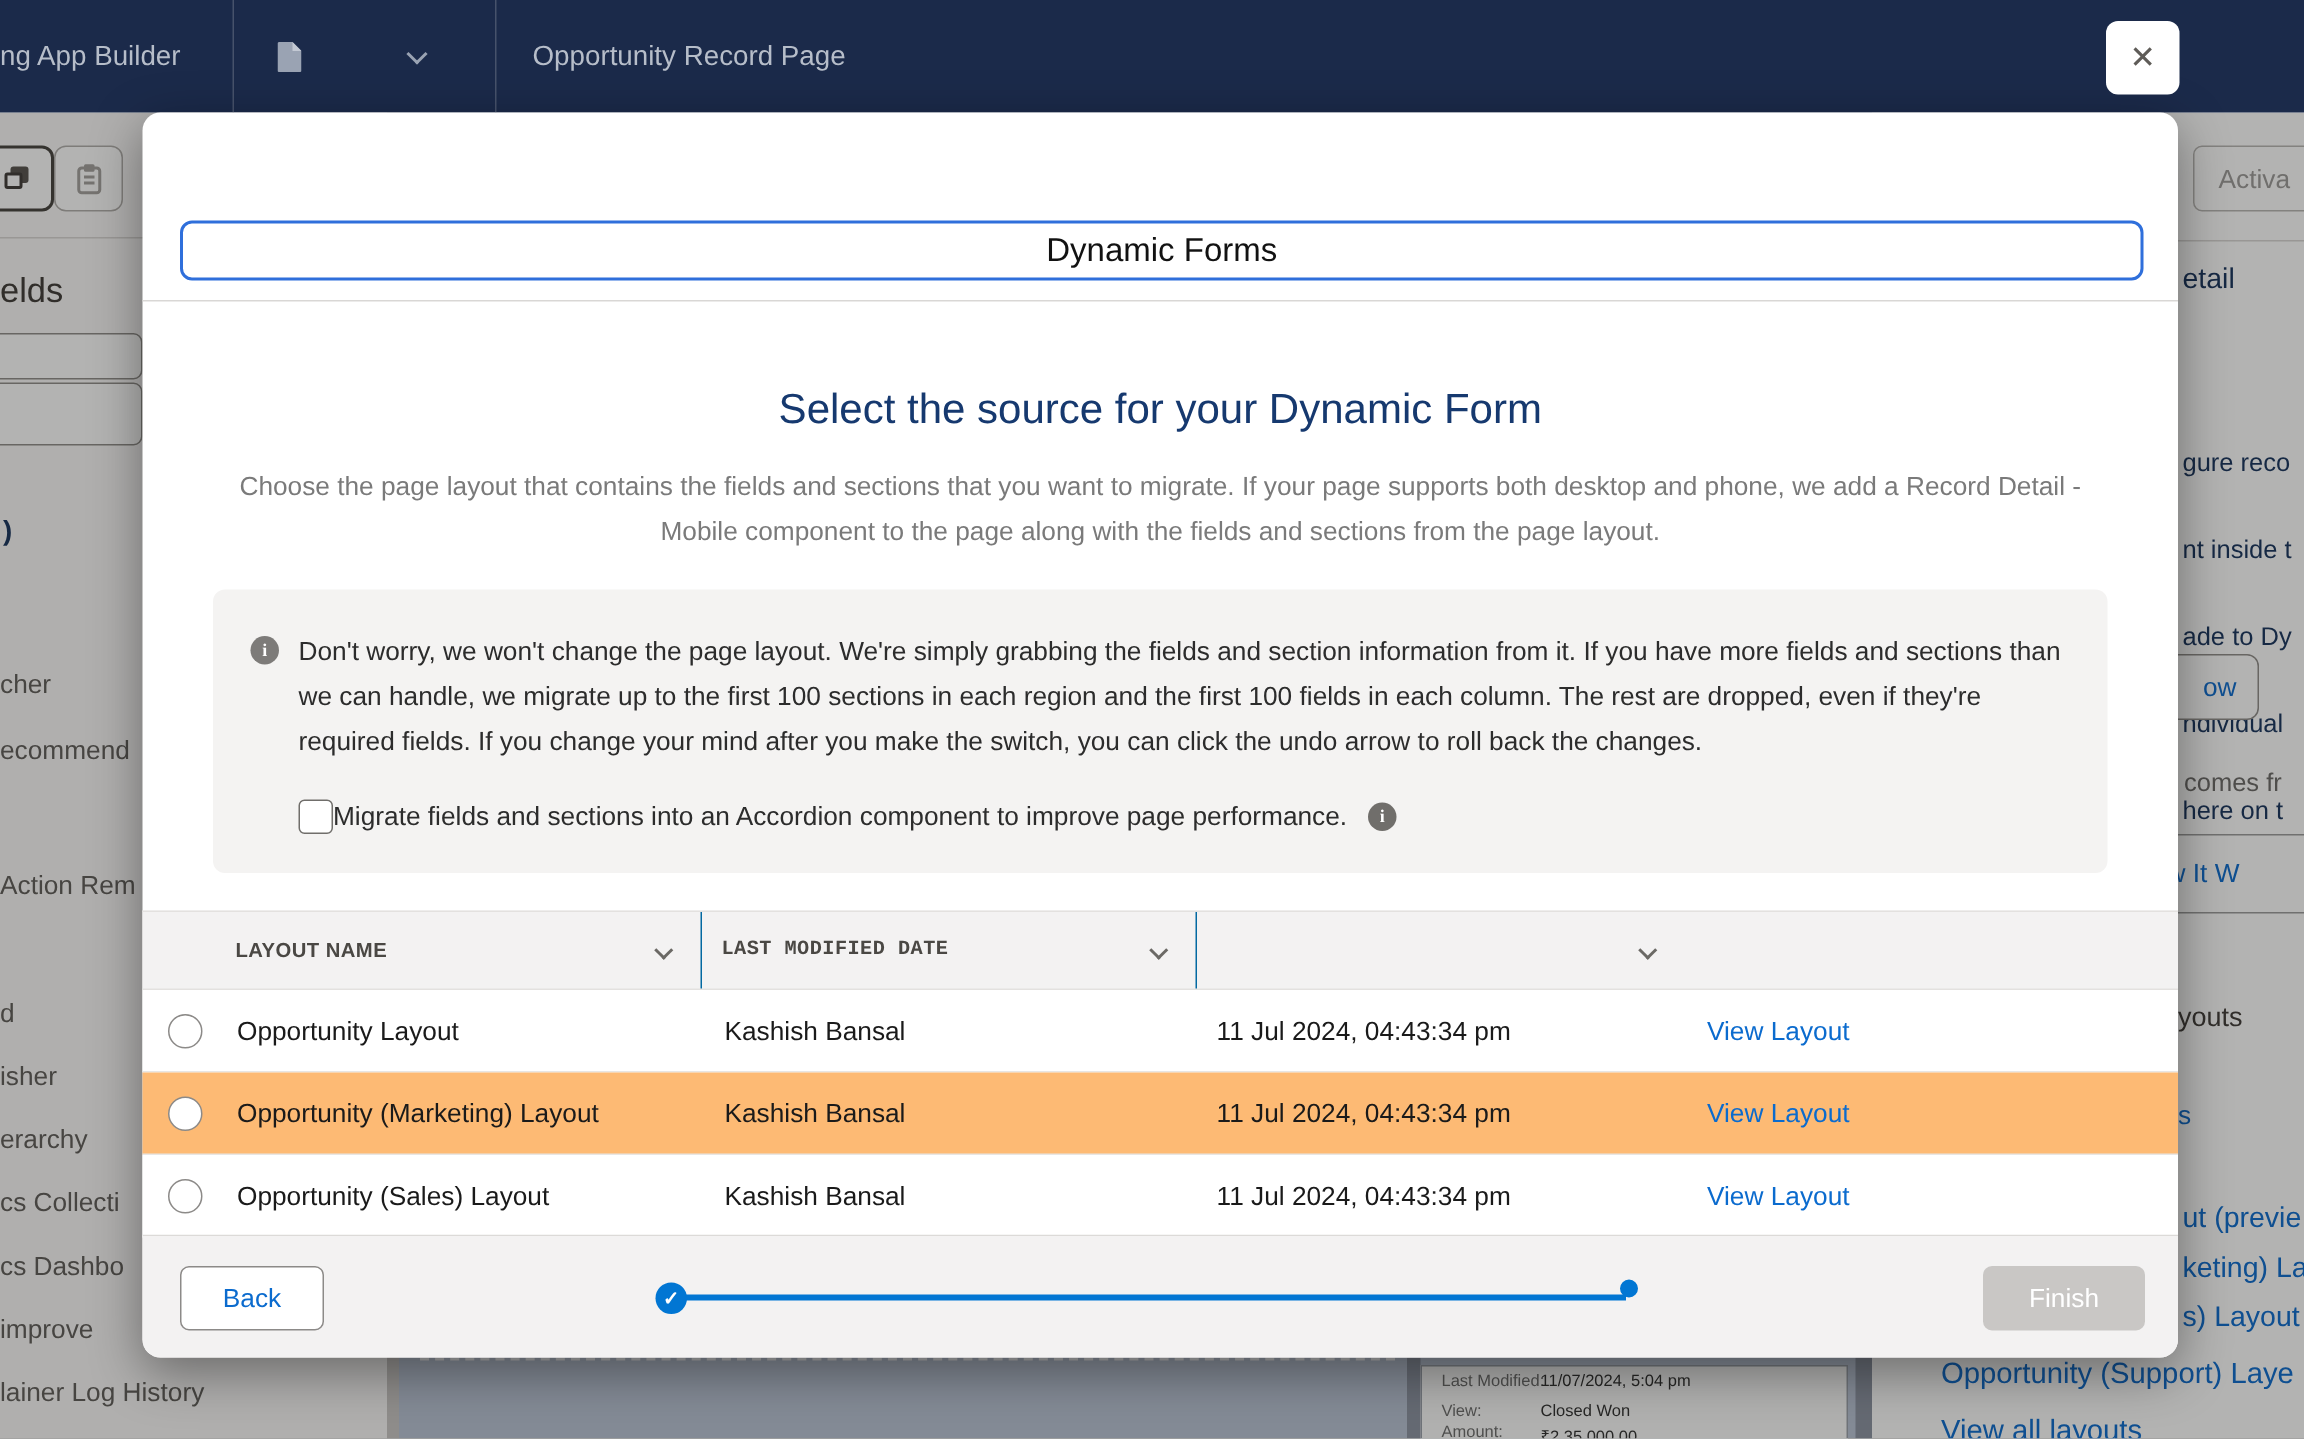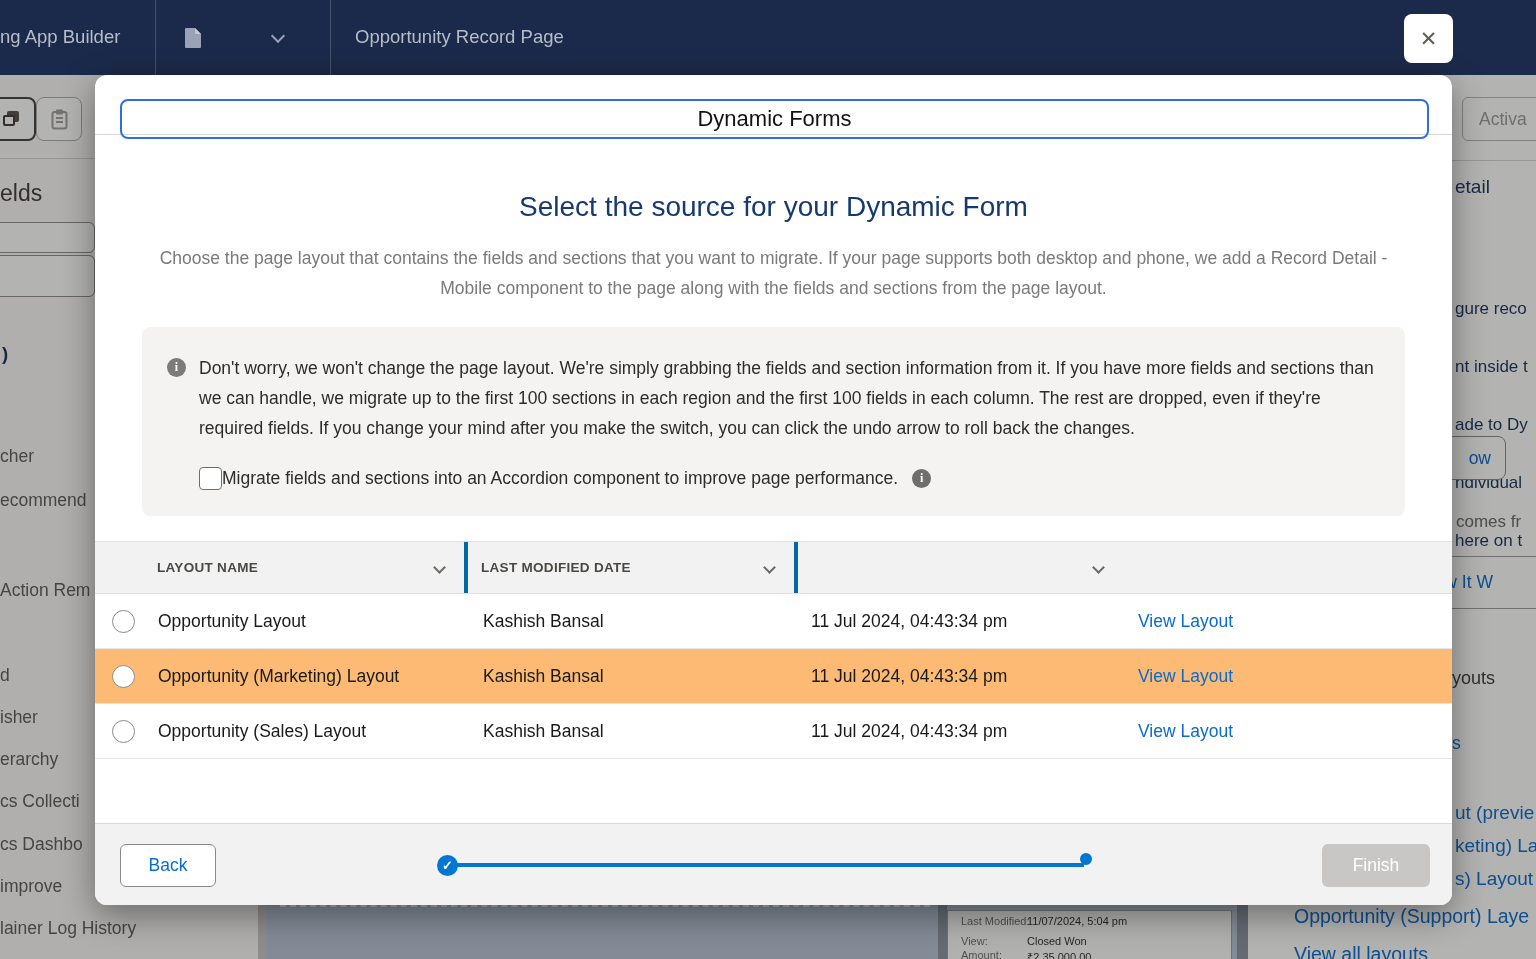--- a/index.html
+++ b/index.html
@@ -46,21 +46,21 @@
   .chev { width:10px; height:10px; border-right:2px solid #9aa3b3; border-bottom:2px solid #9aa3b3;
           transform:rotate(45deg); display:inline-block; }
 
   
   .backdrop { position:absolute; left:0; top:75px; width:1536px; height:884px;
               background:rgba(24,23,22,.33); z-index:5; }
 
   
   .modal { position:absolute; left:95px; top:75px; width:1357px; height:830px; background:#fff;
            border-radius:12px; box-shadow:0 10px 34px rgba(0,0,0,.4); z-index:10; }
-  .mtitle-wrap { position:relative; height:60px; border-bottom:1px solid #d9d7d5; }
+  .mtitle-wrap { position:relative; height:78px; border-bottom:1px solid #d9d7d5;margin-top:48px; }
   .mtitle-box { position:absolute; left:25px; right:23px; top:24px; height:40px;
                 border:2px solid #2f6fdb; border-radius:8px; display:flex;
                 align-items:center; justify-content:center; }
   .mtitle { font-size:22px; color:#121212; }
   .mheading { margin-top:56px; text-align:center; font-size:28px; color:#16396f; }
   .mdesc { margin:20px auto 0; width:1280px; text-align:center; font-size:17.5px;
            color:#7a7a7a; line-height:30px; }
   .infobox { position:relative; margin:24px auto 0; width:1263px; background:#f4f3f2;
              border-radius:8px; padding:26px 28px 26px 57px; }
   .info-icon { width:19px; height:19px; border-radius:50%; background:#7d7b79; color:#fff;
@@ -71,24 +71,24 @@
   .checkrow { margin-top:24px; display:flex; align-items:center; }
   .checkbox { width:23px; height:23px; border:1.5px solid #706e6b; border-radius:4px; background:#fff; }
   .checklabel { margin-left:0; font-size:17.5px; color:#2c2c2c; }
   .checkrow .info-icon { margin-left:14px; background:#706e6b; }
 
   
   .ltable { margin-top:25px; }
   .thead { display:grid; grid-template-columns:373px 330px 325px auto; height:53px;
            background:#f3f2f2; border-top:1px solid #e3e1df; border-bottom:1px solid #e3e1df; }
   .th { display:flex; align-items:center; font-size:13.5px; font-weight:bold; color:#4a4844;
-        letter-spacing:.3px; border-right:4px solid #0369a1; }
+        letter-spacing:.3px; border-right:1px solid #0369a1; }
   .th:last-child { border-right:none; }
   .th .chev { border-color:#6b6965; margin-left:auto; margin-right:20px; width:9px; height:9px; }
-  .th1 { padding-left:62px; } .th2 { padding-left:15px; } .th3 { padding-left:13px; } .th4 { padding-left:15px; }
+  .th1 { padding-left:62px; } .th2 { padding-left:15px; } .th3 { padding-left:13px;font-family:Liberation Mono, monospace; } .th4 { padding-left:15px; }
   .trow { display:grid; grid-template-columns:373px 330px 325px auto; height:55px;
           border-bottom:1px solid #e8e6e4; font-size:17.5px; color:#1a1a1a; background:#fff; }
   .trow.alt { background:#fdba74; }
   .td { display:flex; align-items:center; }
   .td1 { padding-left:17px; } .td2 { padding-left:15px; } .td3 { padding-left:13px; } .td4 { padding-left:15px; }
   .radio { width:23px; height:23px; border:1.5px solid #8c8a88; border-radius:50%;
            background:#fff; margin-right:23px; flex:none; }
   .view-link { color:#0b6bce; cursor:pointer; }
 
   

